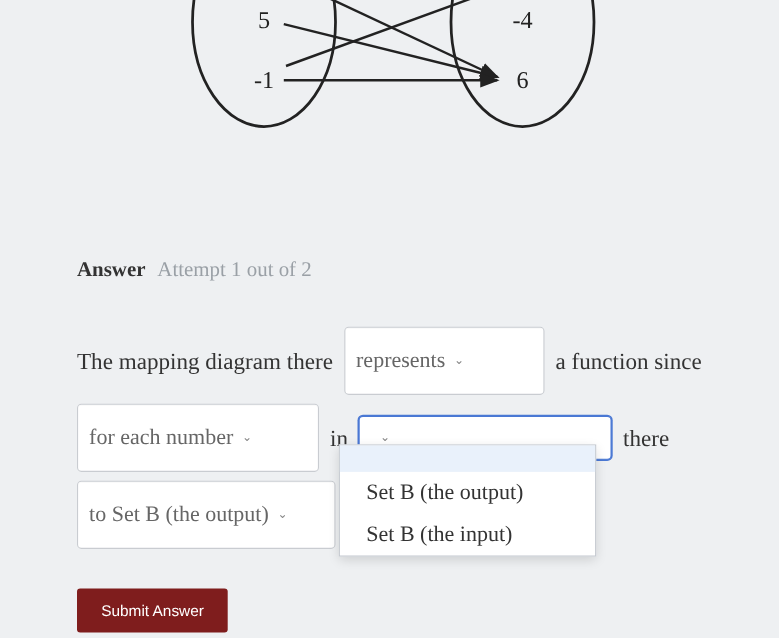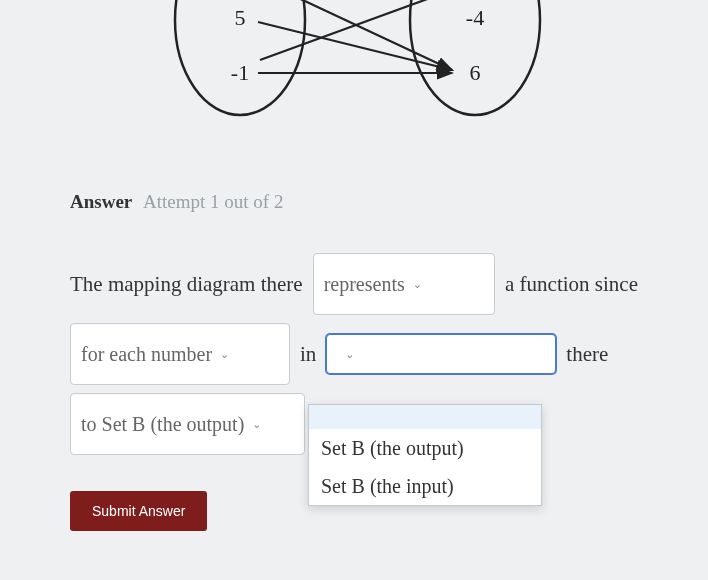--- a/index.html
+++ b/index.html
@@ -12,21 +12,21 @@
     overflow: hidden;
     position: relative;
   }
   .diagram-area {
     position: relative;
     width: 708px;
     height: 170px;
   }
   .answer-section {
     padding: 0 70px 0 70px;
-    margin-top: 21px;
+    margin-top: 65px;
   }
   .answer-header {
     font-size: 19px;
     margin-bottom: 40px;
   }
   .answer-label { font-weight: bold; color: #333; }
   .attempt-text { color: #9aa0a6; font-weight: normal; margin-left: 6px;}
   .sentence {
     font-size: 21px;
     line-height: 2.4;
@@ -71,21 +71,21 @@
   .dropdown-menu {
     position: absolute;
     background: #fff;
     border: 1px solid #c4c8cf;
     box-shadow: 0 3px 10px rgba(0,0,0,0.15);
     font-size: 20px;
     color: #333;
     width: 234px;
   }
   .dropdown-menu .option {
-    padding: 4px 12px;
+    padding: 4px 24px;
     cursor: pointer;
     line-height: 1.5;
   }
   .dropdown-menu .option.blank {
     height: 24px;
     background: #e9f1fb;
   }
   svg { display:block; }
 </style>
 </head>

